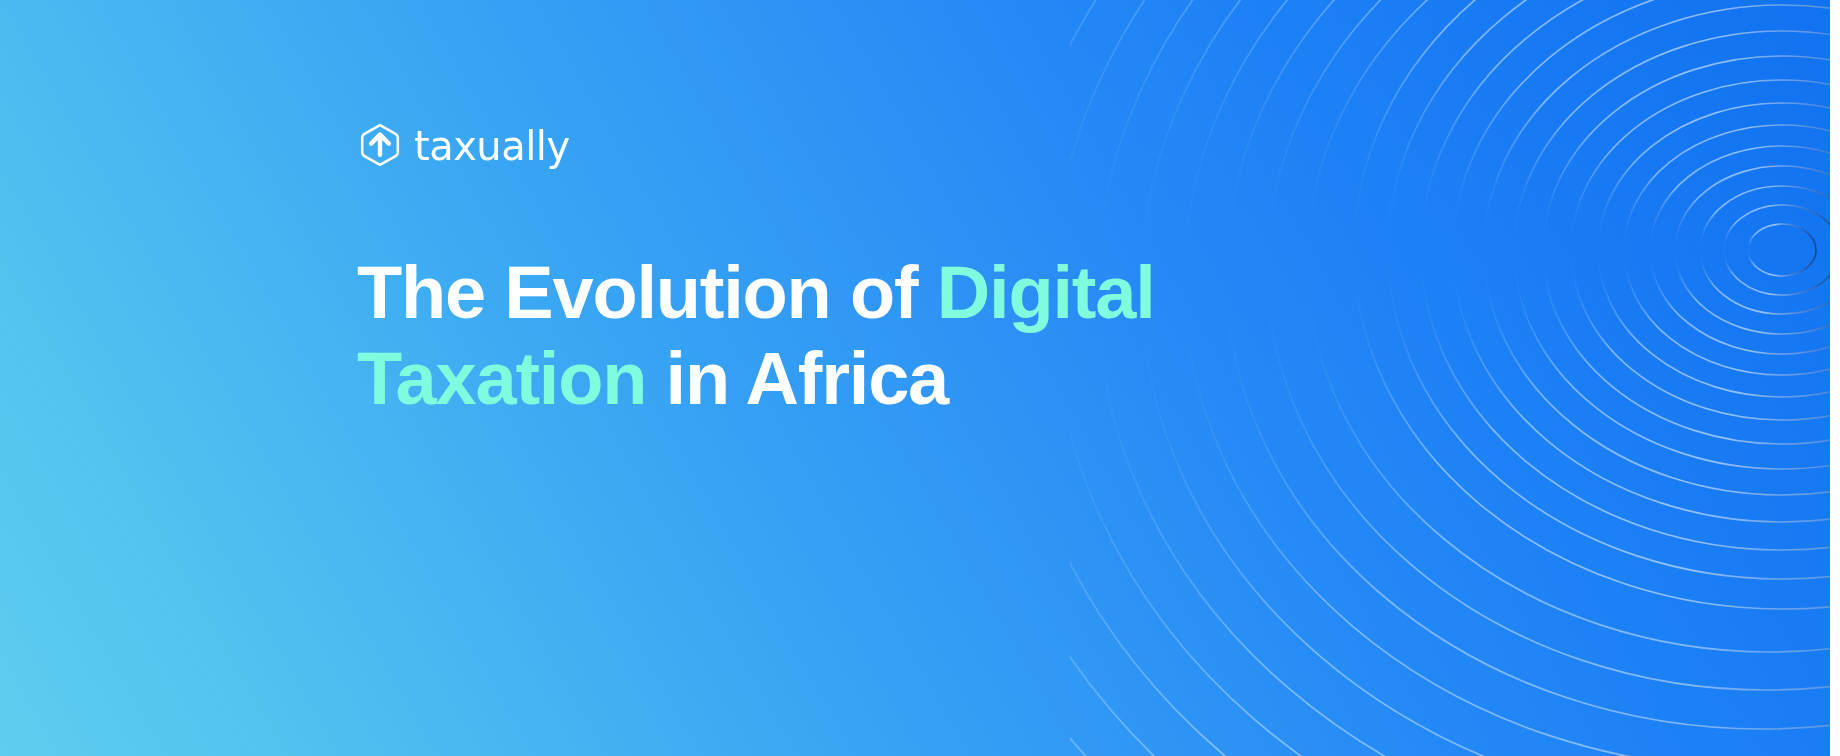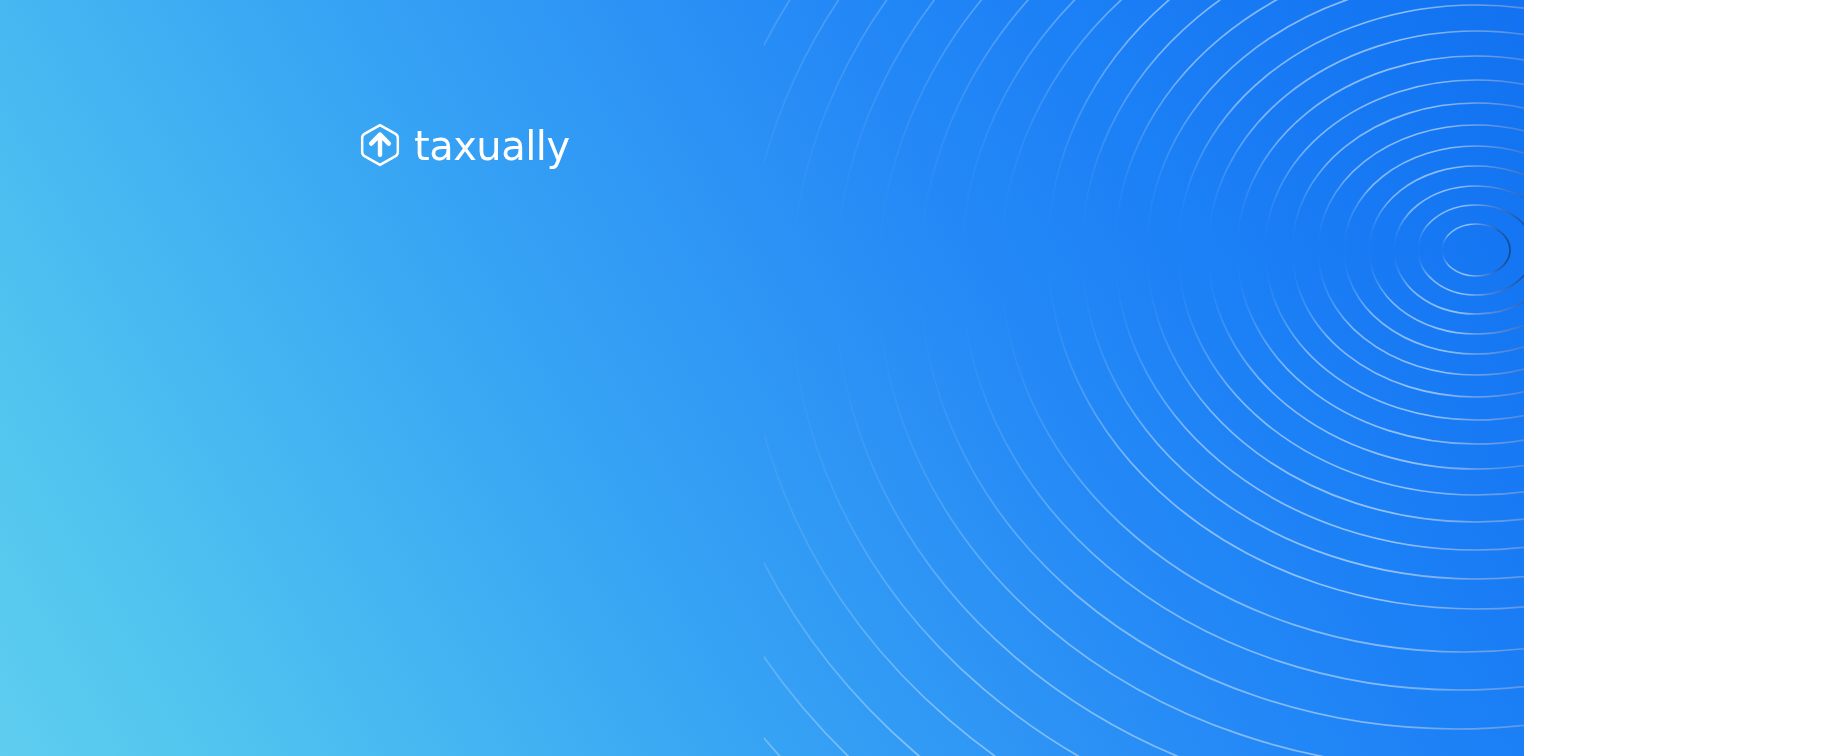--- a/index.html
+++ b/index.html
@@ -4,21 +4,21 @@
 <title>Taxually Hero Banner</title>
 <style>
   * { margin:0; padding:0; box-sizing:border-box; }
   html, body {
     width:1840px; height:756px;
     overflow:hidden;
     font-family:"Liberation Sans", sans-serif;
   }
   #banner {
     position:relative;
-    width:1524px; height:756px;
+    width:1830px; height:756px;
     overflow:hidden;
     background:linear-gradient(60deg,
         #5ECDEF 0%,
         #53C6EF 10%,
         #43B3F2 26%,
         #36A2F4 40%,
         #2E95F5 52%,
         #2489F6 64%,
         #1C80F6 76%,
         #1678F3 88%,
@@ -147,15 +147,19 @@
   <div id="content">
 
     <div id="logo">
       <svg id="logo-mark" viewBox="0 0 48 48" aria-hidden="true">
         <path d="M24 3.2 L40.2 12.4 Q42.6 13.8 42.6 16.6 L42.6 31.4 Q42.6 34.2 40.2 35.6 L24 44.8 L7.8 35.6 Q5.4 34.2 5.4 31.4 L5.4 16.6 Q5.4 13.8 7.8 12.4 Z" fill="none" stroke="#ffffff" stroke-width="2.6" stroke-linejoin="round"></path>
         <path d="M24 13.2 L33.2 22.6 M24 13.2 L14.8 22.6 M24 14.6 L24 34.2" fill="none" stroke="#ffffff" stroke-width="4.6" stroke-linecap="round" stroke-linejoin="round"></path>
       </svg>
       <span id="logo-word">taxually</span>
     </div>
 
+    <h1 id="headline">
+      <span class="hl-line"><span>The Evolution of </span><span class="accent">Digital</span></span>
+      <span class="hl-line"><span class="accent">Taxation</span><span> in Africa</span></span>
+    </h1>
 
   </div>
 </div>
 
 </body></html>

